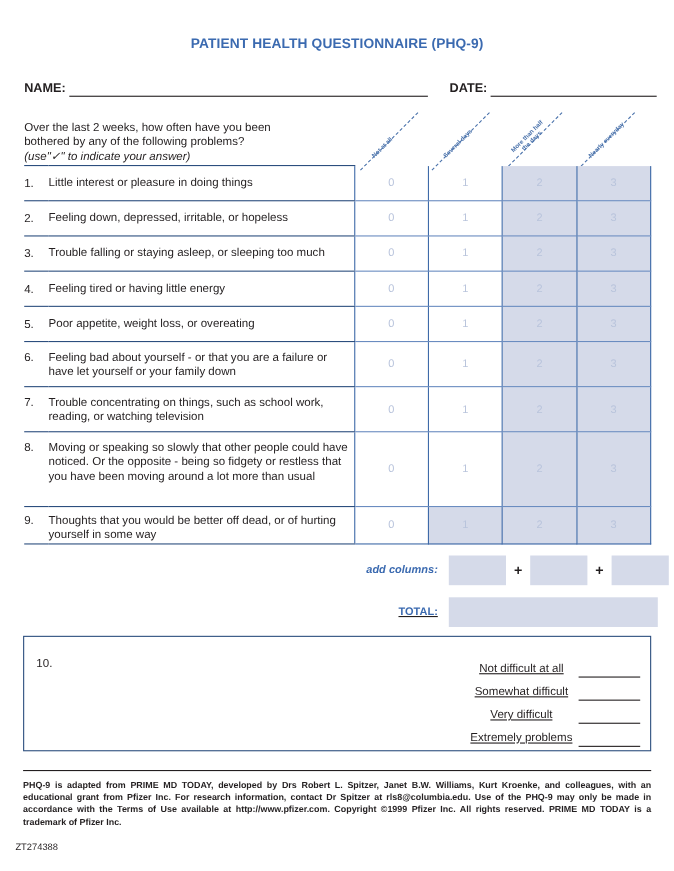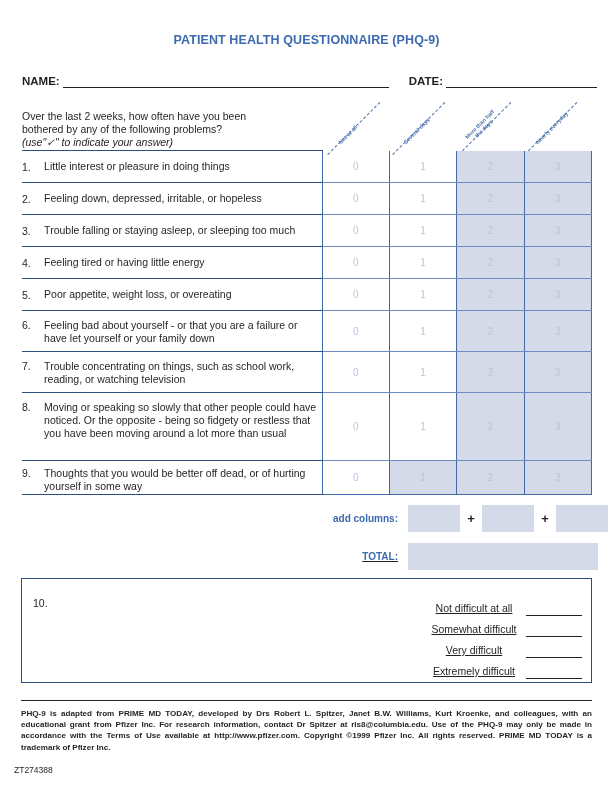--- a/index.html
+++ b/index.html
@@ -173,21 +173,21 @@
   .ac-box { background: #d5dae9; }
   .plus {
     font-size: 13px;
     font-weight: bold;
     color: #231f20;
     text-align: center;
     width: 22px;
   }
 
   .ac-add { top: 0; left: 330px; }
-  .ac-add .ac-label { width: 68px; margin-right: 10px; }
+  .ac-add .ac-label { width: 68px; margin-right: 10px; font-style: italic; }
   .ac-add .ac-box { width: 52px; height: 27px; }
   .ac-total { top: 38px; left: 330px; text-decoration: underline; }
   .ac-total .ac-label { width: 68px; margin-right: 10px; }
   .ac-total .ac-box { width: 190px; height: 27px; }
 
   
   .q10box {
     position: absolute;
     top: 578px;
     left: 21px;
@@ -415,21 +415,21 @@
     </div>
     <div class="diff-row">
       <span class="diff-label">Somewhat difficult</span>
       <span class="diff-rule"></span>
     </div>
     <div class="diff-row">
       <span class="diff-label">Very difficult</span>
       <span class="diff-rule"></span>
     </div>
     <div class="diff-row">
-      <span class="diff-label">Extremely difficult</span>
+      <span class="diff-label">Extremely problems</span>
       <span class="diff-rule"></span>
     </div>
   </div>
 </div>
 
 <div class="footrule"></div>
 <div class="footer">PHQ-9 is adapted from PRIME MD TODAY, developed by Drs Robert L. Spitzer, Janet B.W. Williams, Kurt Kroenke, and colleagues, with an educational grant from Pfizer Inc. For research information, contact Dr Spitzer at rls8@columbia.edu. Use of the PHQ-9 may only be made in accordance with the Terms of Use available at http://www.pfizer.com. Copyright ©1999 Pfizer Inc. All rights reserved. PRIME MD TODAY is a trademark of Pfizer Inc.</div>
 <div class="code">ZT274388</div>
 
 </body></html>

